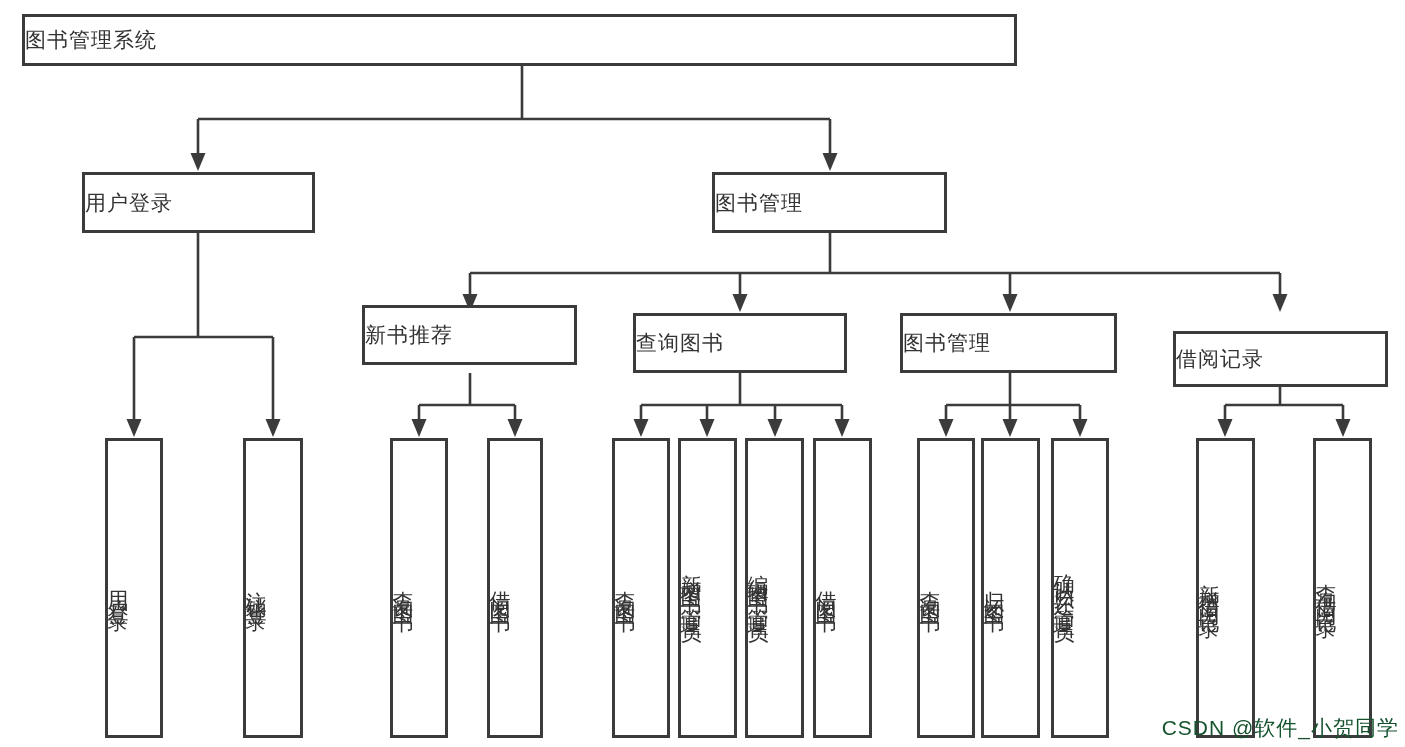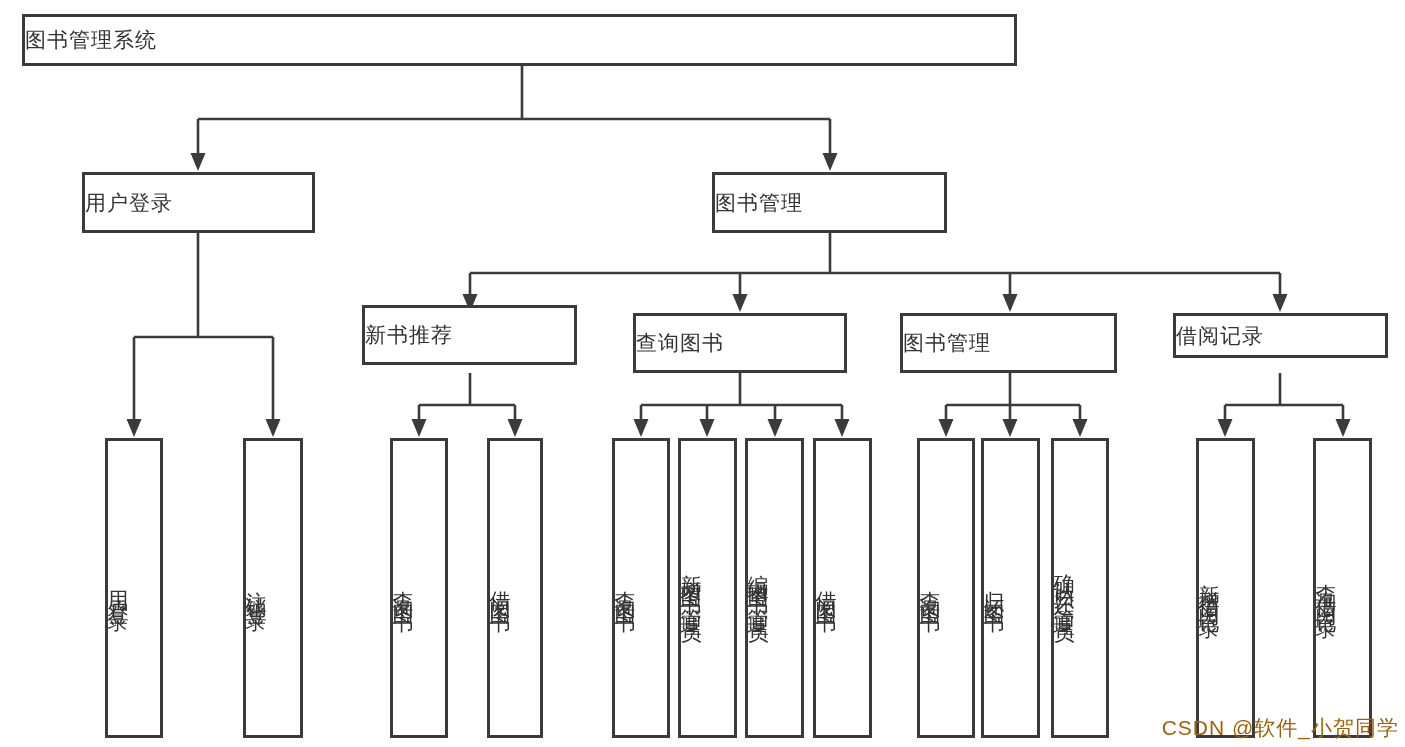--- a/index.html
+++ b/index.html
@@ -36,21 +36,21 @@
     font-size: 21px;
     letter-spacing: 7px;
     line-height: 1;
     white-space: nowrap;
   }
   .watermark {
     position: absolute;
     right: 6px;
     bottom: 5px;
     font-size: 21px;
-    color: #a16207;
+    color: #14532d;
     letter-spacing: 1px;
     z-index: 3;
     white-space: nowrap;
   }
   .ln { stroke: #3b3b3b; stroke-width: 2.6; fill: none; }
   .ah { fill: #3b3b3b; stroke: none; }
 </style>
 </head>
 <body>
 
@@ -119,21 +119,21 @@
 
   <div class="box" style="left:362px;top:305px;width:215px;height:60px">
     <span class="hlabel">新书推荐</span>
   </div>
   <div class="box" style="left:633px;top:313px;width:214px;height:60px">
     <span class="hlabel">查询图书</span>
   </div>
   <div class="box" style="left:900px;top:313px;width:217px;height:60px">
     <span class="hlabel">图书管理</span>
   </div>
-  <div class="box" style="left:1173px;top:313px;width:215px;height:45px">
+  <div class="box" style="left:1173px;top:331px;width:215px;height:56px">
     <span class="hlabel">借阅记录</span>
   </div>
 
   <div class="box" style="left:105px;top:438px;width:58px;height:300px">
     <span class="vlabel">用户登录</span>
   </div>
   <div class="box" style="left:243px;top:438px;width:60px;height:300px">
     <span class="vlabel">注销登录</span>
   </div>
 

